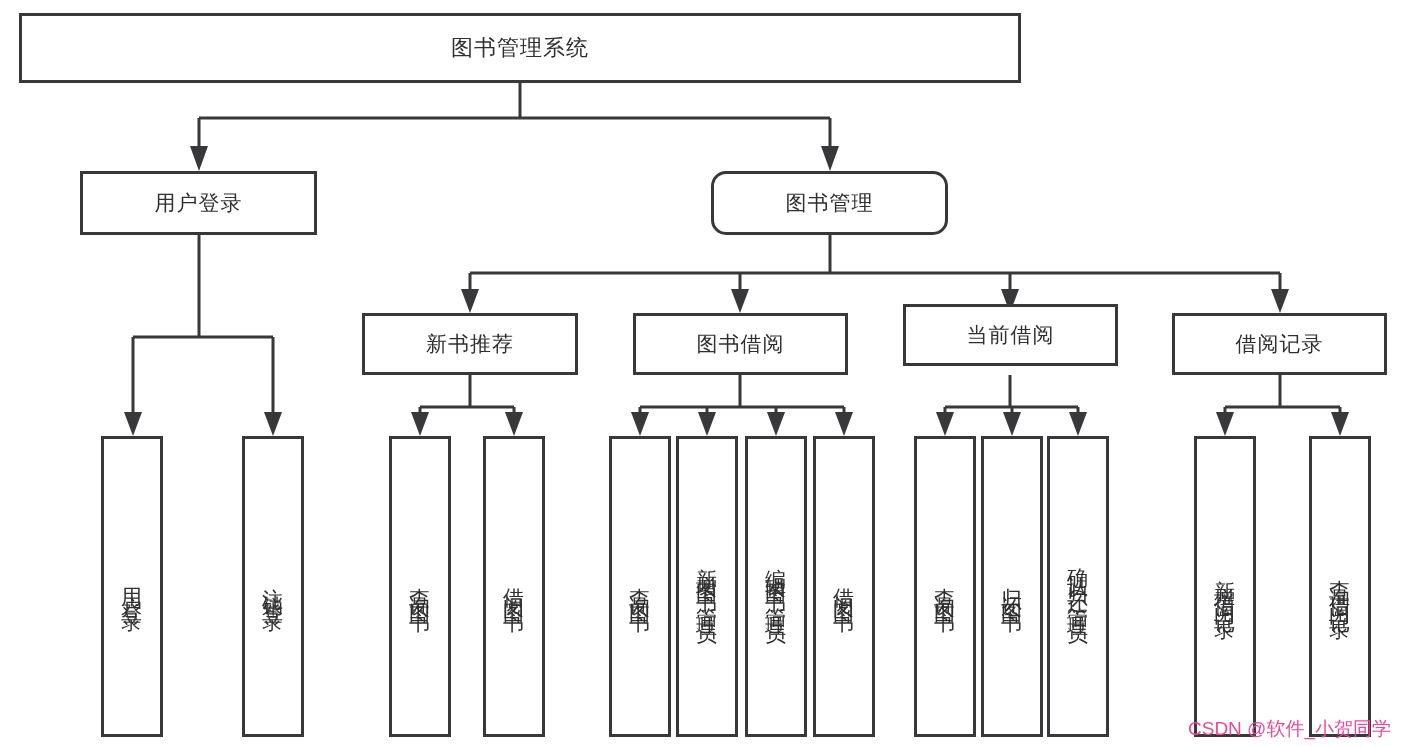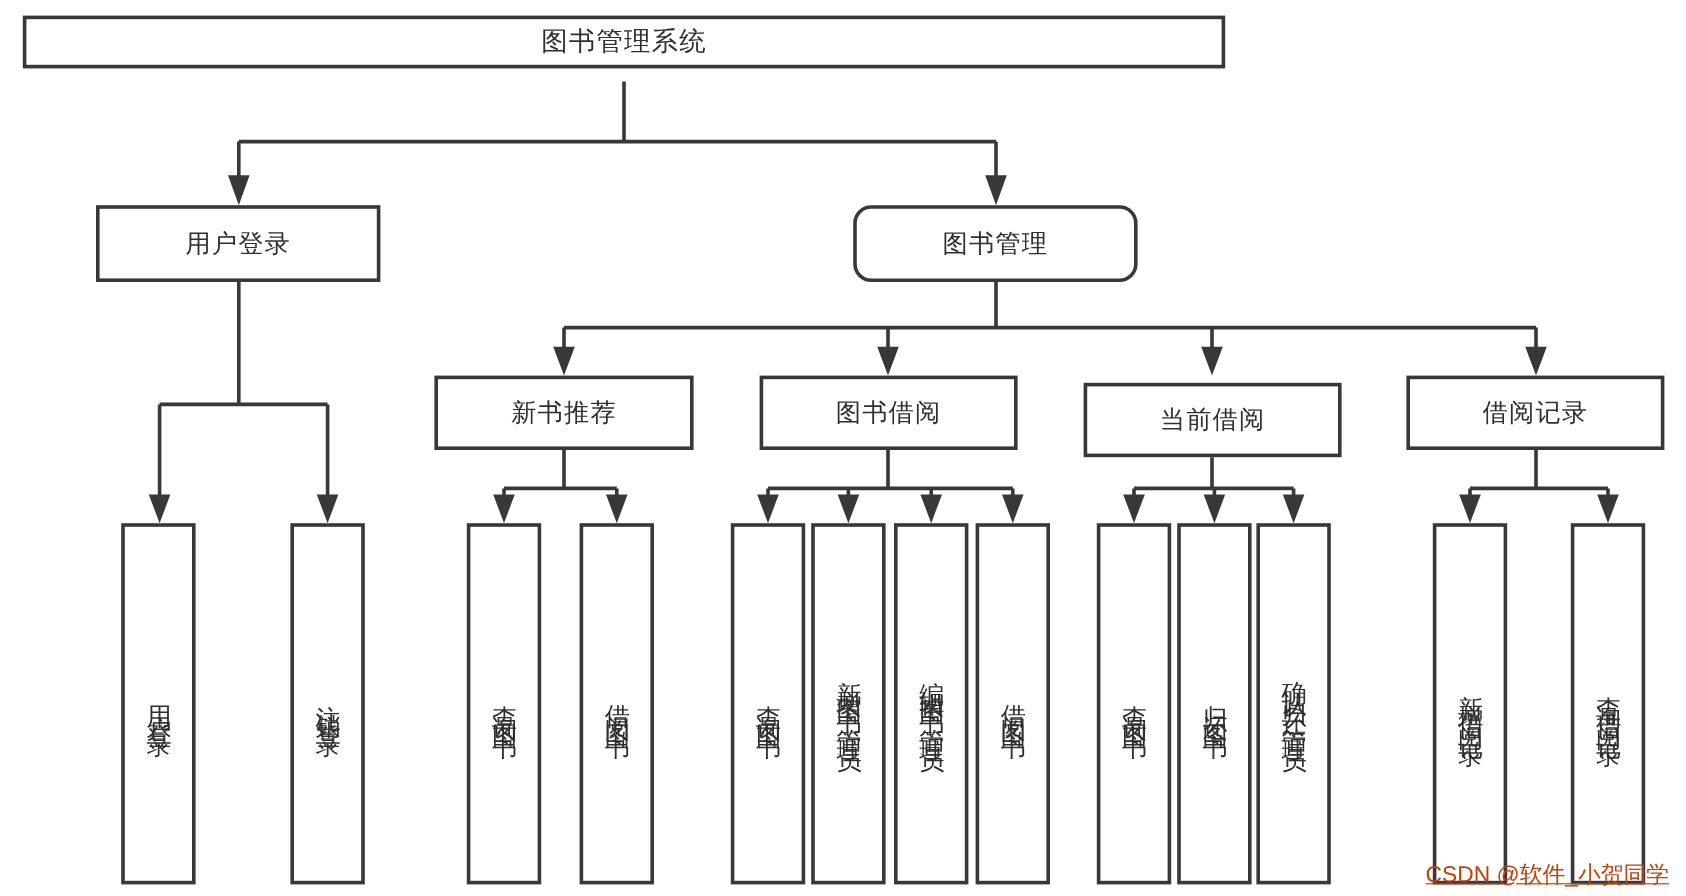--- a/index.html
+++ b/index.html
@@ -56,24 +56,23 @@
     text-orientation: upright;
     font-size: 21px;
     letter-spacing: 8px;
     line-height: 1;
   }
   .watermark {
     position: absolute;
     left: 1188px;
     top: 716px;
     font-size: 19px;
-    color: #c2410c;
+    color: #ec4899;
     white-space: nowrap;
     z-index: 5;
-    text-decoration: underline;
   }
 </style>
 </head>
 <body>
 
 <div class="canvas">
 
   <svg class="connectors" viewBox="0 0 1405 747" xmlns="http://www.w3.org/2000/svg">
 
     <path stroke="#38383a" stroke-width="3" fill="none" d="
@@ -127,38 +126,38 @@
     <polygon fill="#38383a" points="698,412 716,412 707,436"></polygon>
     <polygon fill="#38383a" points="767,412 785,412 776,436"></polygon>
     <polygon fill="#38383a" points="835,412 853,412 844,436"></polygon>
     <polygon fill="#38383a" points="936,412 954,412 945,436"></polygon>
     <polygon fill="#38383a" points="1003,412 1021,412 1012,436"></polygon>
     <polygon fill="#38383a" points="1069,412 1087,412 1078,436"></polygon>
     <polygon fill="#38383a" points="1216,412 1234,412 1225,436"></polygon>
     <polygon fill="#38383a" points="1331,412 1349,412 1340,436"></polygon>
   </svg>
 
-  <div class="node root-node" style="left:19px; top:13px; width:1002px; height:44px;">
+  <div class="node root-node" style="left:19px; top:13px; width:1002px; height:70px;">
     <span class="lbl">图书管理系统</span>
   </div>
 
   <div class="node" style="left:80px; top:171px; width:237px; height:64px;">
     <span class="lbl">用户登录</span>
   </div>
   <div class="node" style="left:711px; top:171px; width:237px; height:64px;border-radius:15px;">
     <span class="lbl">图书管理</span>
   </div>
 
   <div class="node" style="left:362px; top:313px; width:216px; height:62px;">
     <span class="lbl">新书推荐</span>
   </div>
   <div class="node" style="left:633px; top:313px; width:215px; height:62px;">
     <span class="lbl">图书借阅</span>
   </div>
-  <div class="node" style="left:903px; top:319px; width:215px; height:62px;">
+  <div class="node" style="left:903px; top:304px; width:215px; height:62px;">
     <span class="lbl">当前借阅</span>
   </div>
   <div class="node" style="left:1172px; top:313px; width:215px; height:62px;">
     <span class="lbl">借阅记录</span>
   </div>
 
   <div class="leaf" style="left:101px;">
     <span class="vlbl">用户登录</span>
   </div>
   <div class="leaf" style="left:242px;">

